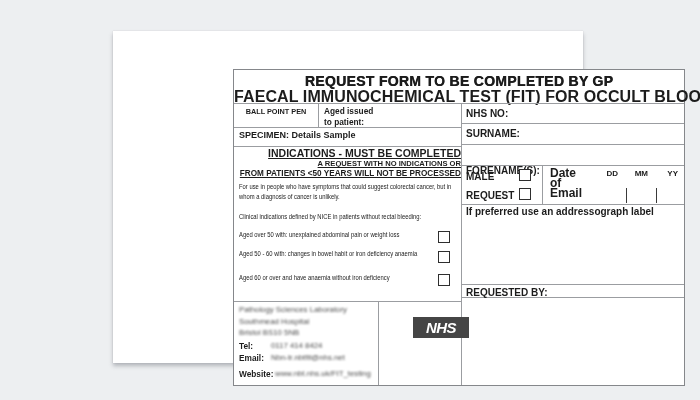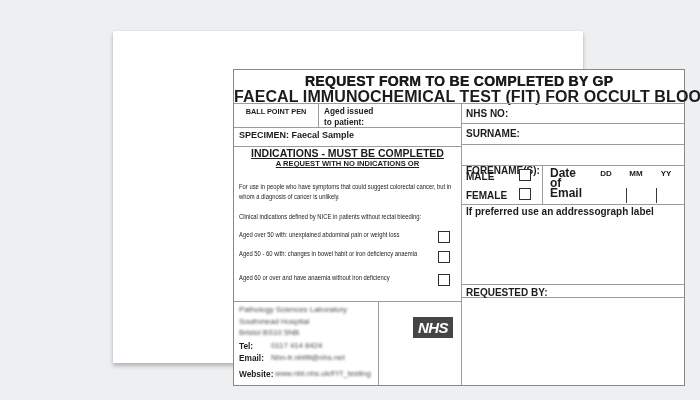--- a/index.html
+++ b/index.html
@@ -17,24 +17,24 @@
   .t1 { top:3px; left:0; width:450px; text-align:center; font-size:14px; font-weight:bold;
         letter-spacing:.3px; text-shadow:.4px 0 0 currentColor; white-space:nowrap; }
   .t2 { top:17.5px; left:0; width:450px; text-align:center; font-size:16px; font-weight:bold;
         letter-spacing:.1px; white-space:nowrap; }
   .lbl { font-size:10px; font-weight:bold; white-space:nowrap; }
   .small { font-size:7.3px; font-weight:bold; line-height:9.5px; text-align:center; }
   .body { font-size:7.5px; line-height:10px; transform:scaleX(.78); transform-origin:0 0; }
   .u { text-decoration:underline; }
   .cb { position:absolute; width:12px; height:12px; border:1.5px solid #2e2e2e; background:#fff; }
   .blur { filter:blur(1.1px); color:#4d4d4d; }
-  .logo { position:absolute; left:179px; top:247px; width:40px; height:21px; background:#454545;
+  .logo { position:absolute; left:179px; top:247px; width:56px; height:21px; background:#454545;
           display:flex; align-items:center; justify-content:center; }
   .logo span { color:#fff; font-weight:bold; font-style:italic; font-size:15px; letter-spacing:-.5px; }
-  .ctr { text-align:center; }
+  .ctr { text-align:right; }
 </style>
 </head>
 <body>
 
 <div class="screen">
   <div class="card">
     <div class="form">
 
       <div class="abs t1">REQUEST FORM TO BE COMPLETED BY GP</div>
       <div class="abs t2">FAECAL IMMUNOCHEMICAL TEST (FIT) FOR OCCULT BLOOD</div>
@@ -56,44 +56,45 @@
       <div class="vl dark" style="left:392px;top:118px;height:15px"></div>
       <div class="vl dark" style="left:422px;top:118px;height:15px"></div>
 
       <div class="abs small" style="left:2px;top:37px;width:80px">
         <div>BALL POINT PEN</div>
       </div>
       <div class="abs" style="left:90px;top:36px;font-size:8.3px;font-weight:bold;line-height:10.5px">
         <div>Aged issued</div>
         <div>to patient:</div>
       </div>
-      <div class="abs lbl" style="left:5px;top:60px;font-size:9px">SPECIMEN: Faecal Sample</div>
+      <div class="abs lbl" style="left:5px;top:60px;font-size:9px">SPECIMEN: Details Sample</div>
 
       <div class="abs lbl" style="left:232px;top:38px">NHS NO:</div>
       <div class="abs lbl" style="left:232px;top:58px">SURNAME:</div>
       <div class="abs lbl" style="left:232px;top:95px">FORENAME(S):</div>
       <div class="abs lbl" style="left:232px;top:101px">MALE</div>
-      <div class="abs lbl" style="left:232px;top:120px">FEMALE</div>
+      <div class="abs lbl" style="left:232px;top:120px">REQUEST</div>
       <div class="cb" style="left:285px;top:99px"></div>
       <div class="cb" style="left:285px;top:118px"></div>
 
       <div class="abs" style="left:316px;top:98px;width:34px;font-size:12px;font-weight:bold;line-height:10px;text-align:left">
         <div>Date</div>
         <div>of</div>
         <div>Email</div>
       </div>
       <div class="abs lbl ctr" style="left:360px;top:99px;width:24px;font-size:8px">DD</div>
       <div class="abs lbl ctr" style="left:390px;top:99px;width:24px;font-size:8px">MM</div>
       <div class="abs lbl ctr" style="left:420px;top:99px;width:24px;font-size:8px">YY</div>
 
       <div class="abs lbl" style="left:232px;top:136px">If preferred use an addressograph label</div>
       <div class="abs lbl" style="left:232px;top:217px">REQUESTED BY:</div>
 
       <div class="abs lbl u ctr" style="left:0;top:77px;width:227px;font-size:10.5px">INDICATIONS - MUST BE COMPLETED</div>
       <div class="abs lbl u ctr" style="left:0;top:89px;width:227px;font-size:7.6px">A REQUEST WITH NO INDICATIONS OR</div>
+      <div class="abs lbl u ctr" style="left:0;top:99px;width:227px;font-size:8.2px">FROM PATIENTS &lt;50 YEARS WILL NOT BE PROCESSED</div>
       <div class="abs body" style="left:5px;top:112px;width:282px">For use in people who have symptoms that could suggest colorectal cancer, but in whom a diagnosis of cancer is unlikely.</div>
       <div class="abs body" style="left:5px;top:142px;width:300px;white-space:nowrap">Clinical indications defined by NICE in patients without rectal bleeding:</div>
 
       <div class="abs body" style="left:5px;top:160px;width:252px;line-height:9.5px">Aged over 50 with: unexplained abdominal pain or weight loss</div>
       <div class="cb" style="left:204px;top:161px"></div>
       <div class="abs body" style="left:5px;top:179px;width:252px;line-height:9.5px">Aged 50 - 60 with: changes in bowel habit or iron deficiency anaemia</div>
       <div class="cb" style="left:204px;top:181px"></div>
       <div class="abs body" style="left:5px;top:203px;width:252px;line-height:9.5px">Aged 60 or over and have anaemia without iron deficiency</div>
       <div class="cb" style="left:204px;top:204px"></div>
 

